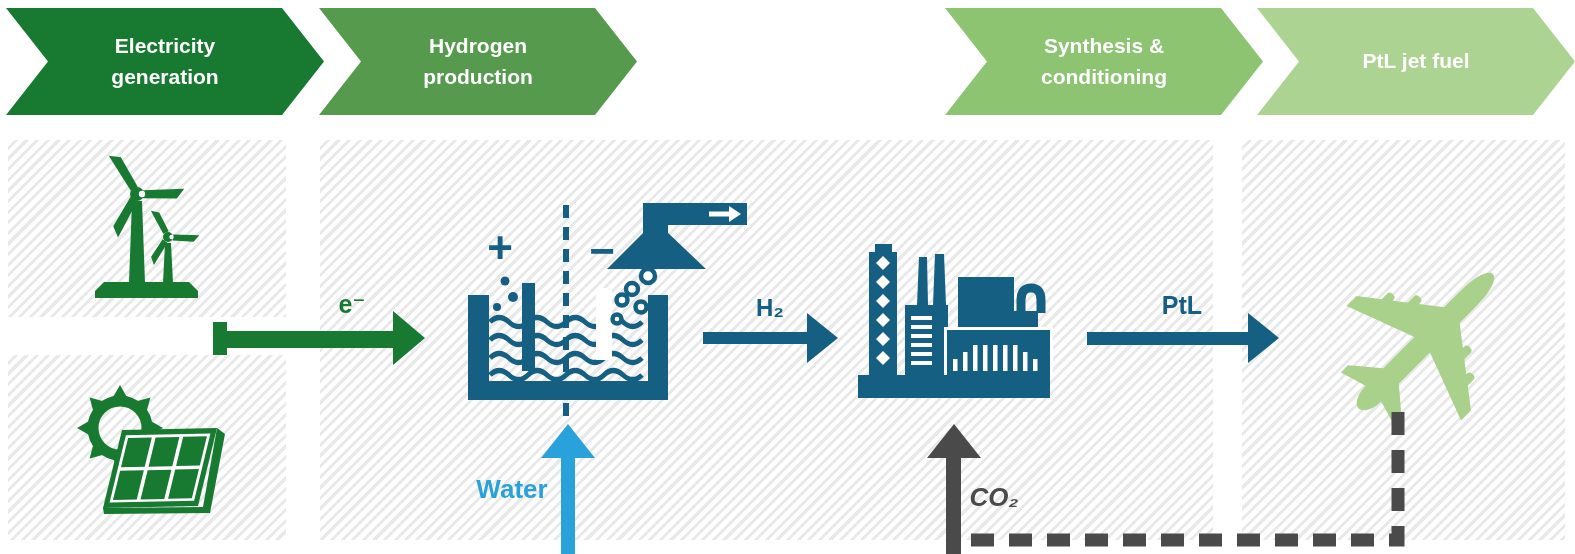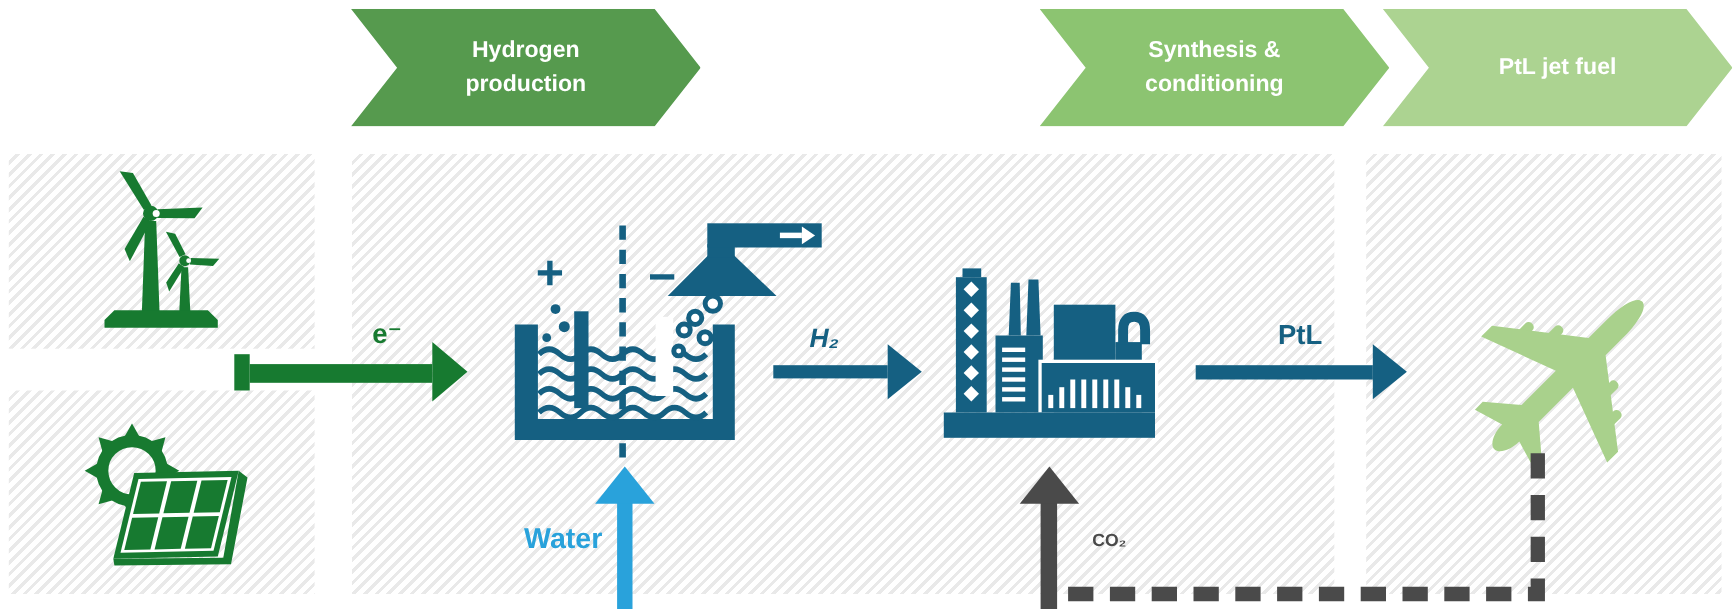--- a/index.html
+++ b/index.html
@@ -21,24 +21,24 @@
   .panel{position:absolute;background:repeating-linear-gradient(135deg,#fff 0px,#fff 4.5px,var(--hatch) 4.5px,var(--hatch) 7.5px);}
   .p1a{left:8px;top:140px;width:278px;height:177px;}
   .p1b{left:8px;top:355px;width:278px;height:185px;}
   .p2{left:320px;top:140px;width:893px;height:400px;}
   .p3{left:1242px;top:140px;width:323px;height:400px;}
 
   
   .abs{position:absolute;}
   .flow-label{position:absolute;font-weight:bold;line-height:1;}
   .lbl-e{left:330px;top:292px;width:44px;text-align:center;font-size:25px;color:var(--icon-green);}
-  .lbl-h2{left:736px;top:296px;width:48px;text-align:left;font-size:24px;color:var(--teal);font-style:italic;}
+  .lbl-h2{left:736px;top:296px;width:48px;text-align:right;font-size:24px;color:var(--teal);}
   .lbl-ptl{left:1146px;top:293px;width:56px;text-align:right;font-size:25px;color:var(--teal);}
   .lbl-water{left:470px;top:476px;width:84px;text-align:center;font-size:26px;color:var(--water-blue);}
-  .lbl-co2{left:964px;top:484px;width:60px;text-align:right;font-size:16px;color:var(--dark-gray);}
+  .lbl-co2{left:964px;top:484px;width:60px;text-align:center;font-size:26px;color:var(--dark-gray);font-style:italic;}
 
   .e-cap{left:213px;top:322px;width:14px;height:33px;background:var(--icon-green);}
   .e-shaft{left:227px;top:331px;width:166px;height:17px;background:var(--icon-green);}
   .e-head{left:393px;top:311px;width:0;height:0;border-left:32px solid var(--icon-green);
           border-top:27px solid transparent;border-bottom:27px solid transparent;}
 
   .h2-shaft{left:703px;top:332px;width:104px;height:12px;background:var(--teal);}
   .h2-head{left:807px;top:313px;width:0;height:0;border-left:31px solid var(--teal);
            border-top:25px solid transparent;border-bottom:25px solid transparent;}
 
@@ -55,20 +55,23 @@
             border-left:27px solid transparent;border-right:27px solid transparent;}
 
   svg{position:absolute;overflow:visible;}
   svg text{font-family:"Liberation Sans","DejaVu Sans",sans-serif;font-weight:bold;}
 </style>
 </head>
 <body>
 
 <div class="stage">
 
+  <div class="chev b1">
+    <span>Electricity generation</span>
+    </div>
   <div class="chev b2">
     <span>Hydrogen production</span>
     </div>
   <div class="chev b4">
     <span>Synthesis &amp; conditioning</span>
     </div>
   <div class="chev b5">
     <span>PtL jet fuel</span>
     </div>
 

